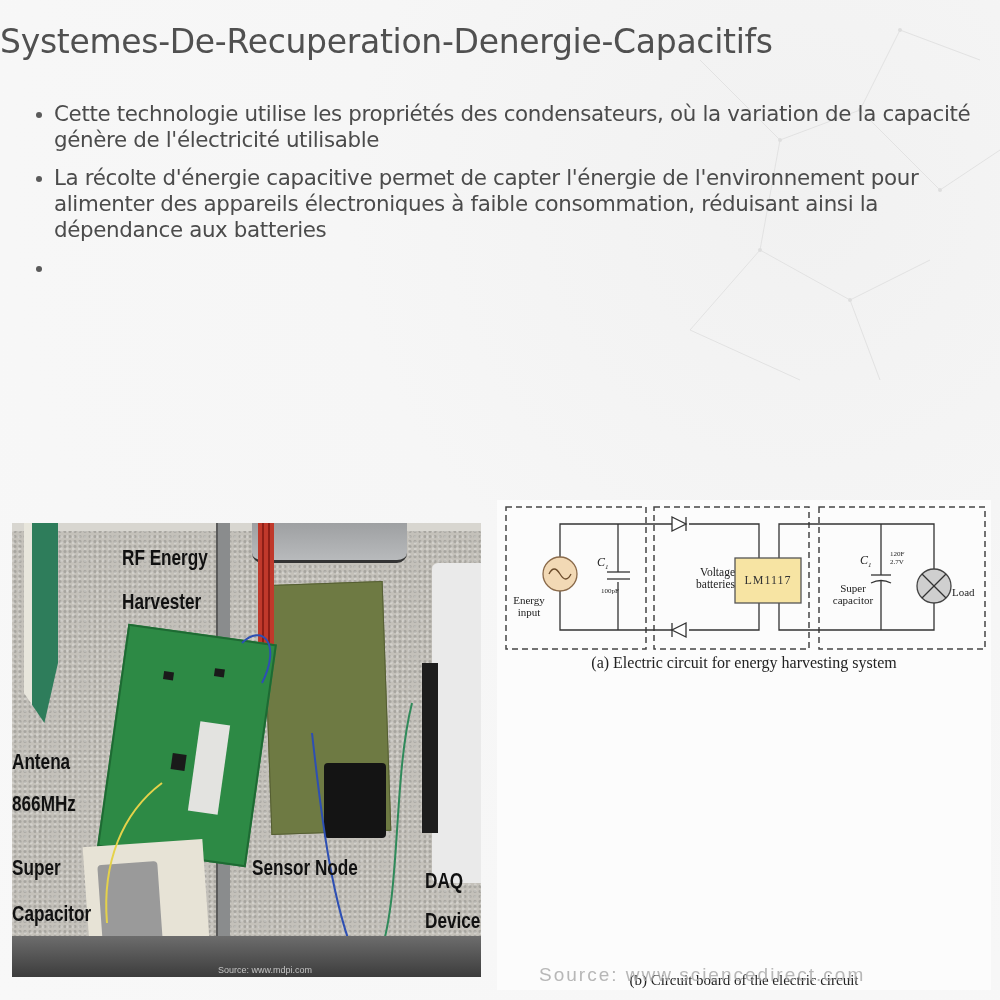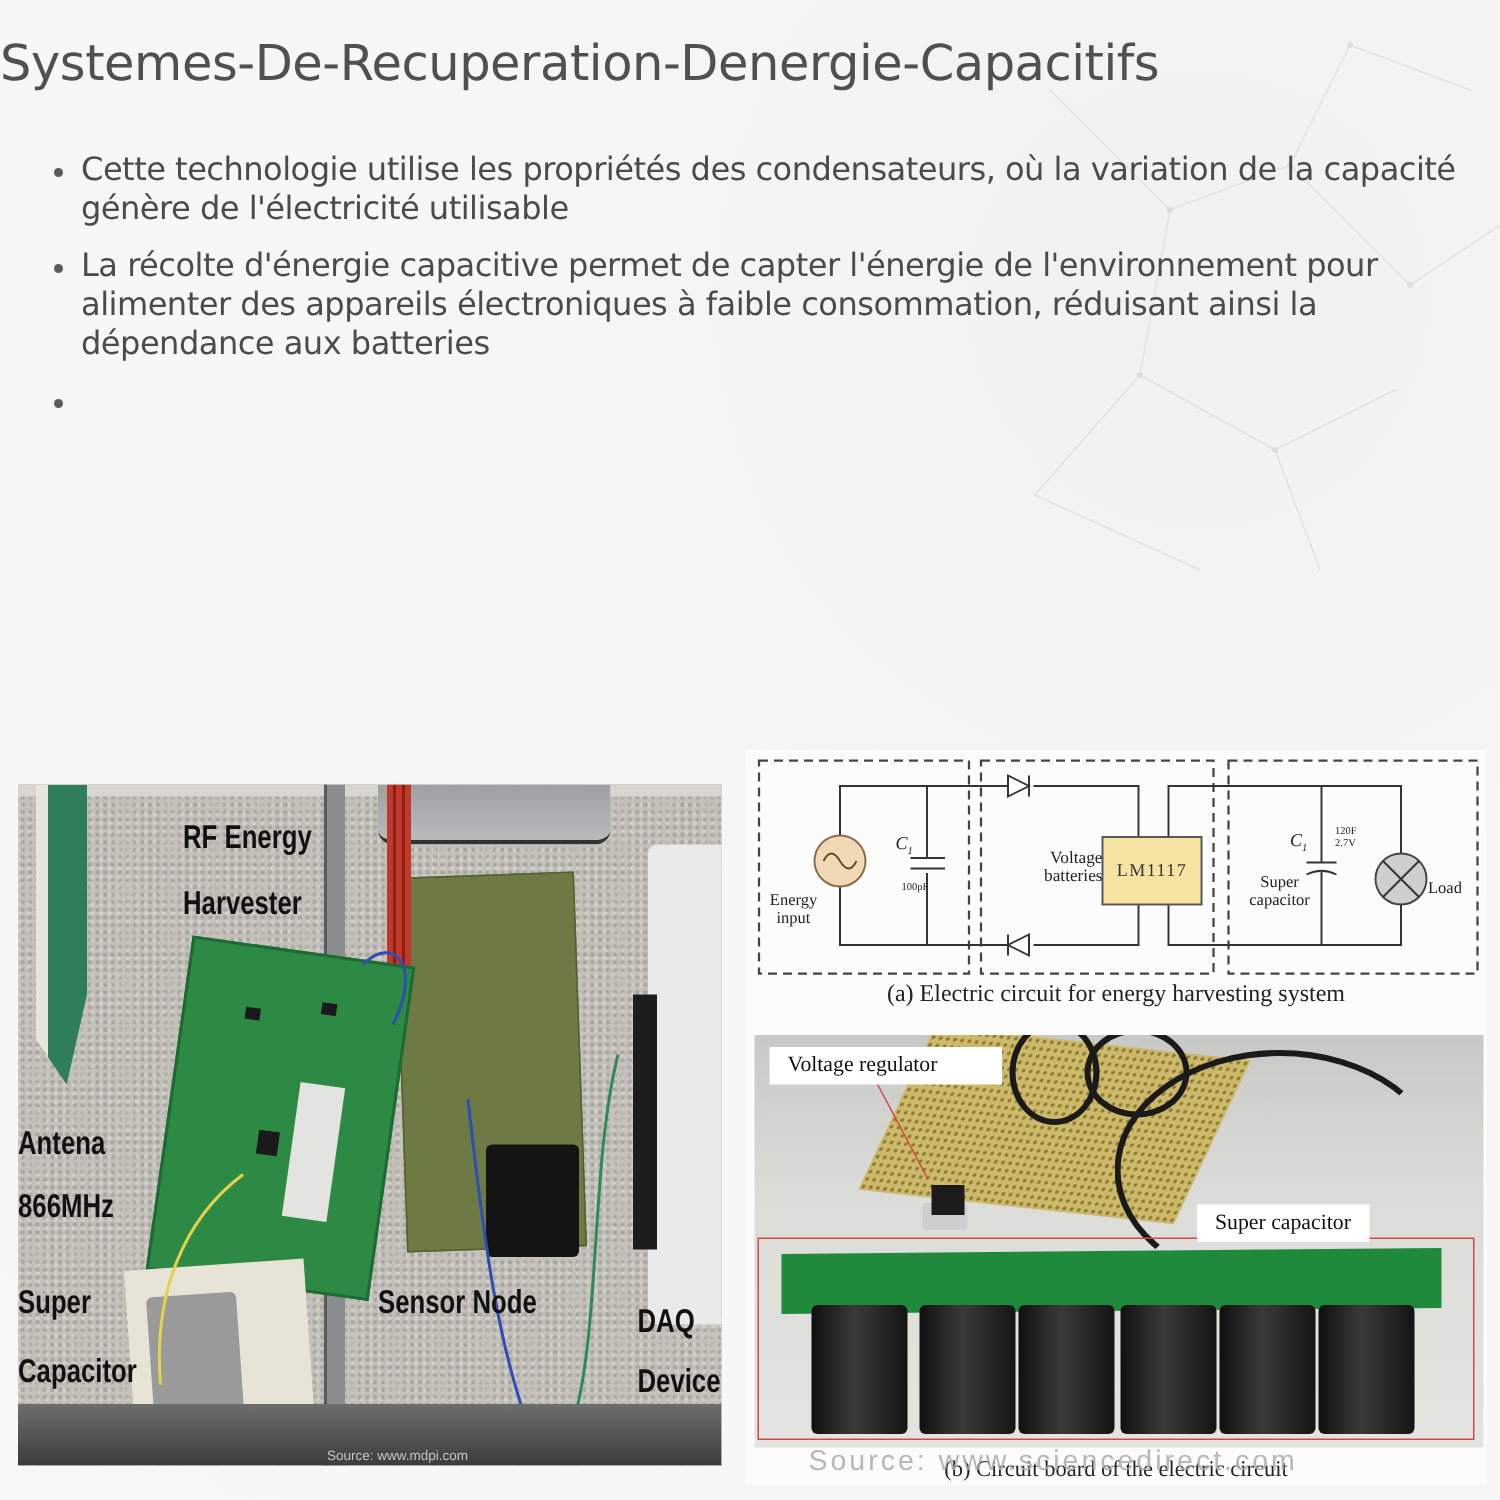--- a/index.html
+++ b/index.html
@@ -212,34 +212,15 @@
         <div>2.7V</div>
       </div>
     <div style="position:absolute;left:330px;top:82px;width:52px;text-align:center;font-family:'Liberation Serif',serif;font-size:11px;line-height:12px;color:#222">
         <div>Super</div>
         <div>capacitor</div>
       </div>
     <div style="position:absolute;left:455px;top:86px;font-family:'Liberation Serif',serif;font-size:11px;color:#222">Load</div>
   </div>
   <div class="caption-a">(a) Electric circuit for energy harvesting system</div>
 
-  <div class="photo-b">
-    <div class="board"></div>
-    <div class="cable" style="left:170px;top:-10px;width:60px;height:70px"></div>
-    <div class="cable" style="left:220px;top:-5px;width:70px;height:60px"></div>
-    <div class="cable" style="left:240px;top:10px;width:220px;height:160px;border-color:#1a1a1a transparent transparent #1a1a1a"></div>
-    <div class="reg-tab"></div>
-    <div class="reg"></div>
-    <div class="leader"></div>
-    <div class="cap-strip"></div>
-    <div class="cap" style="left:38px"></div>
-    <div class="cap" style="left:110px"></div>
-    <div class="cap" style="left:176px"></div>
-    <div class="cap" style="left:244px"></div>
-    <div class="cap" style="left:310px"></div>
-    <div class="cap" style="left:376px"></div>
-    <div class="red-box"></div>
-    <div class="callout" style="left:10px;top:8px;width:155px">Voltage regulator</div>
-    <div class="callout" style="left:295px;top:113px">Super capacitor</div>
-  </div>
   <div class="caption-b">(b) Circuit board of the electric circuit</div>
   <div class="source-b">Source: www.sciencedirect.com</div>
 </div>
 
 </body></html>

